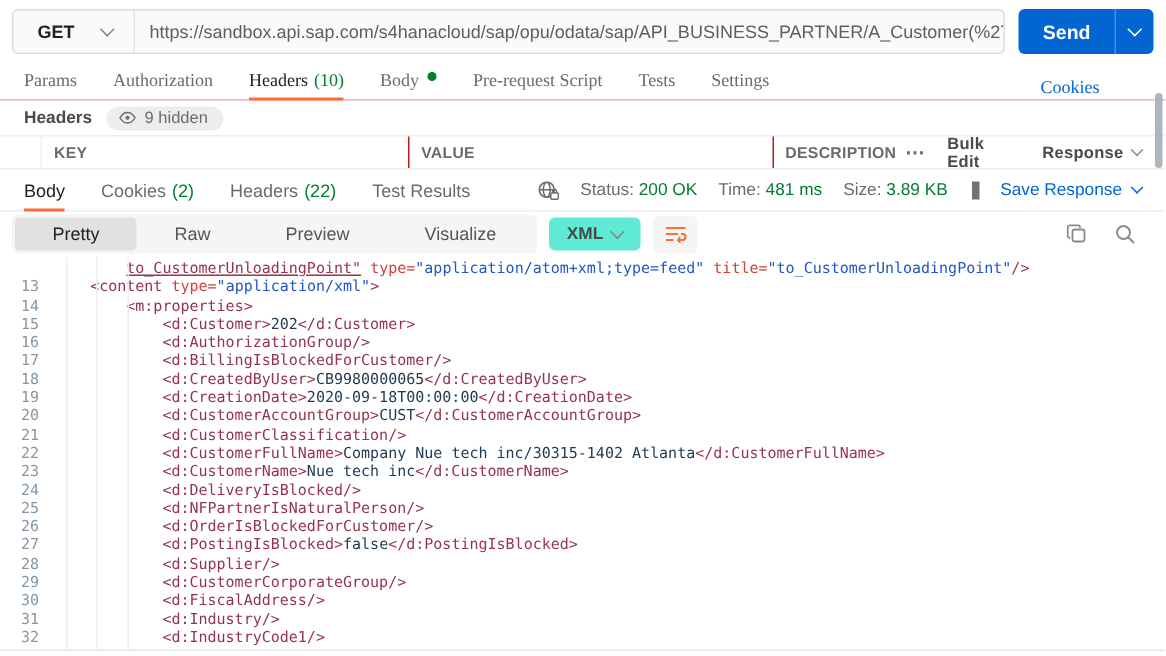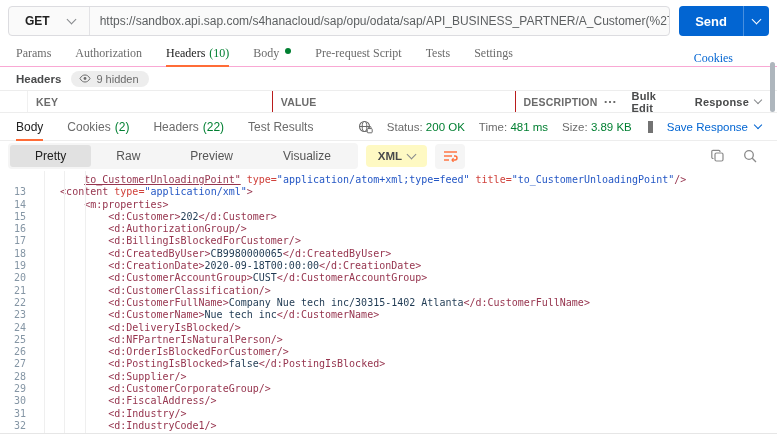--- a/index.html
+++ b/index.html
@@ -50,21 +50,21 @@
   .meta-item { color:#6b6b6b; white-space:nowrap; }
   .meta-item b { color:#007f31; font-weight:normal; }
   .save-resp { display:flex; align-items:center; gap:7px; color:#0265d2; border-left:5px solid #737373; padding-left:14px; margin-left:2px; cursor:pointer; white-space:nowrap; }
   .save-resp .chev { border-color:#0265d2; width:6px; height:6px; }
 
   
   .view-row { display:flex; align-items:center; height:30px; padding:0 10px 0 8px; gap:8px; }
   .seg-group { display:flex; background:#f5f5f5; border-radius:4px; padding:2px; }
   .seg { padding:4px 25px; border-radius:3px; color:#555; cursor:pointer; font-size:12px; }
   .seg.active { background:#e1e1e1; color:#212121; }
-  .lang-btn { display:flex; align-items:center; gap:6px; background:#fef9c3; border-radius:4px; padding:5px 12px; font-size:11.5px; font-weight:bold; color:#494a4b; cursor:pointer; }
+  .lang-btn { display:flex; align-items:center; gap:6px; background:#5eead4; border-radius:4px; padding:5px 12px; font-size:11.5px; font-weight:bold; color:#494a4b; cursor:pointer; }
   .wrap-btn { display:flex; align-items:center; justify-content:center; background:#f5f5f5; border-radius:4px; width:30px; height:25px; cursor:pointer; }
   .right-icons { margin-left:auto; display:flex; align-items:center; gap:18px; padding-right:10px; }
   .icon-btn { cursor:pointer; display:flex; align-items:center; }
 
   
   .code-panel { position:relative; height:263px; border-bottom:1px solid #e6e6e6; overflow:hidden; background:#fff;
     font-family:"DejaVu Sans Mono", monospace; font-size:10px; line-height:12.3px; padding-top:3px; }
   .iguide { position:absolute; top:0; bottom:0; width:1px; background:#efefef; }
   .code-line { display:flex; white-space:pre; }
   .ln { width:26px; text-align:right; color:#8596a5; flex:none; padding-right:0; user-select:none; }

